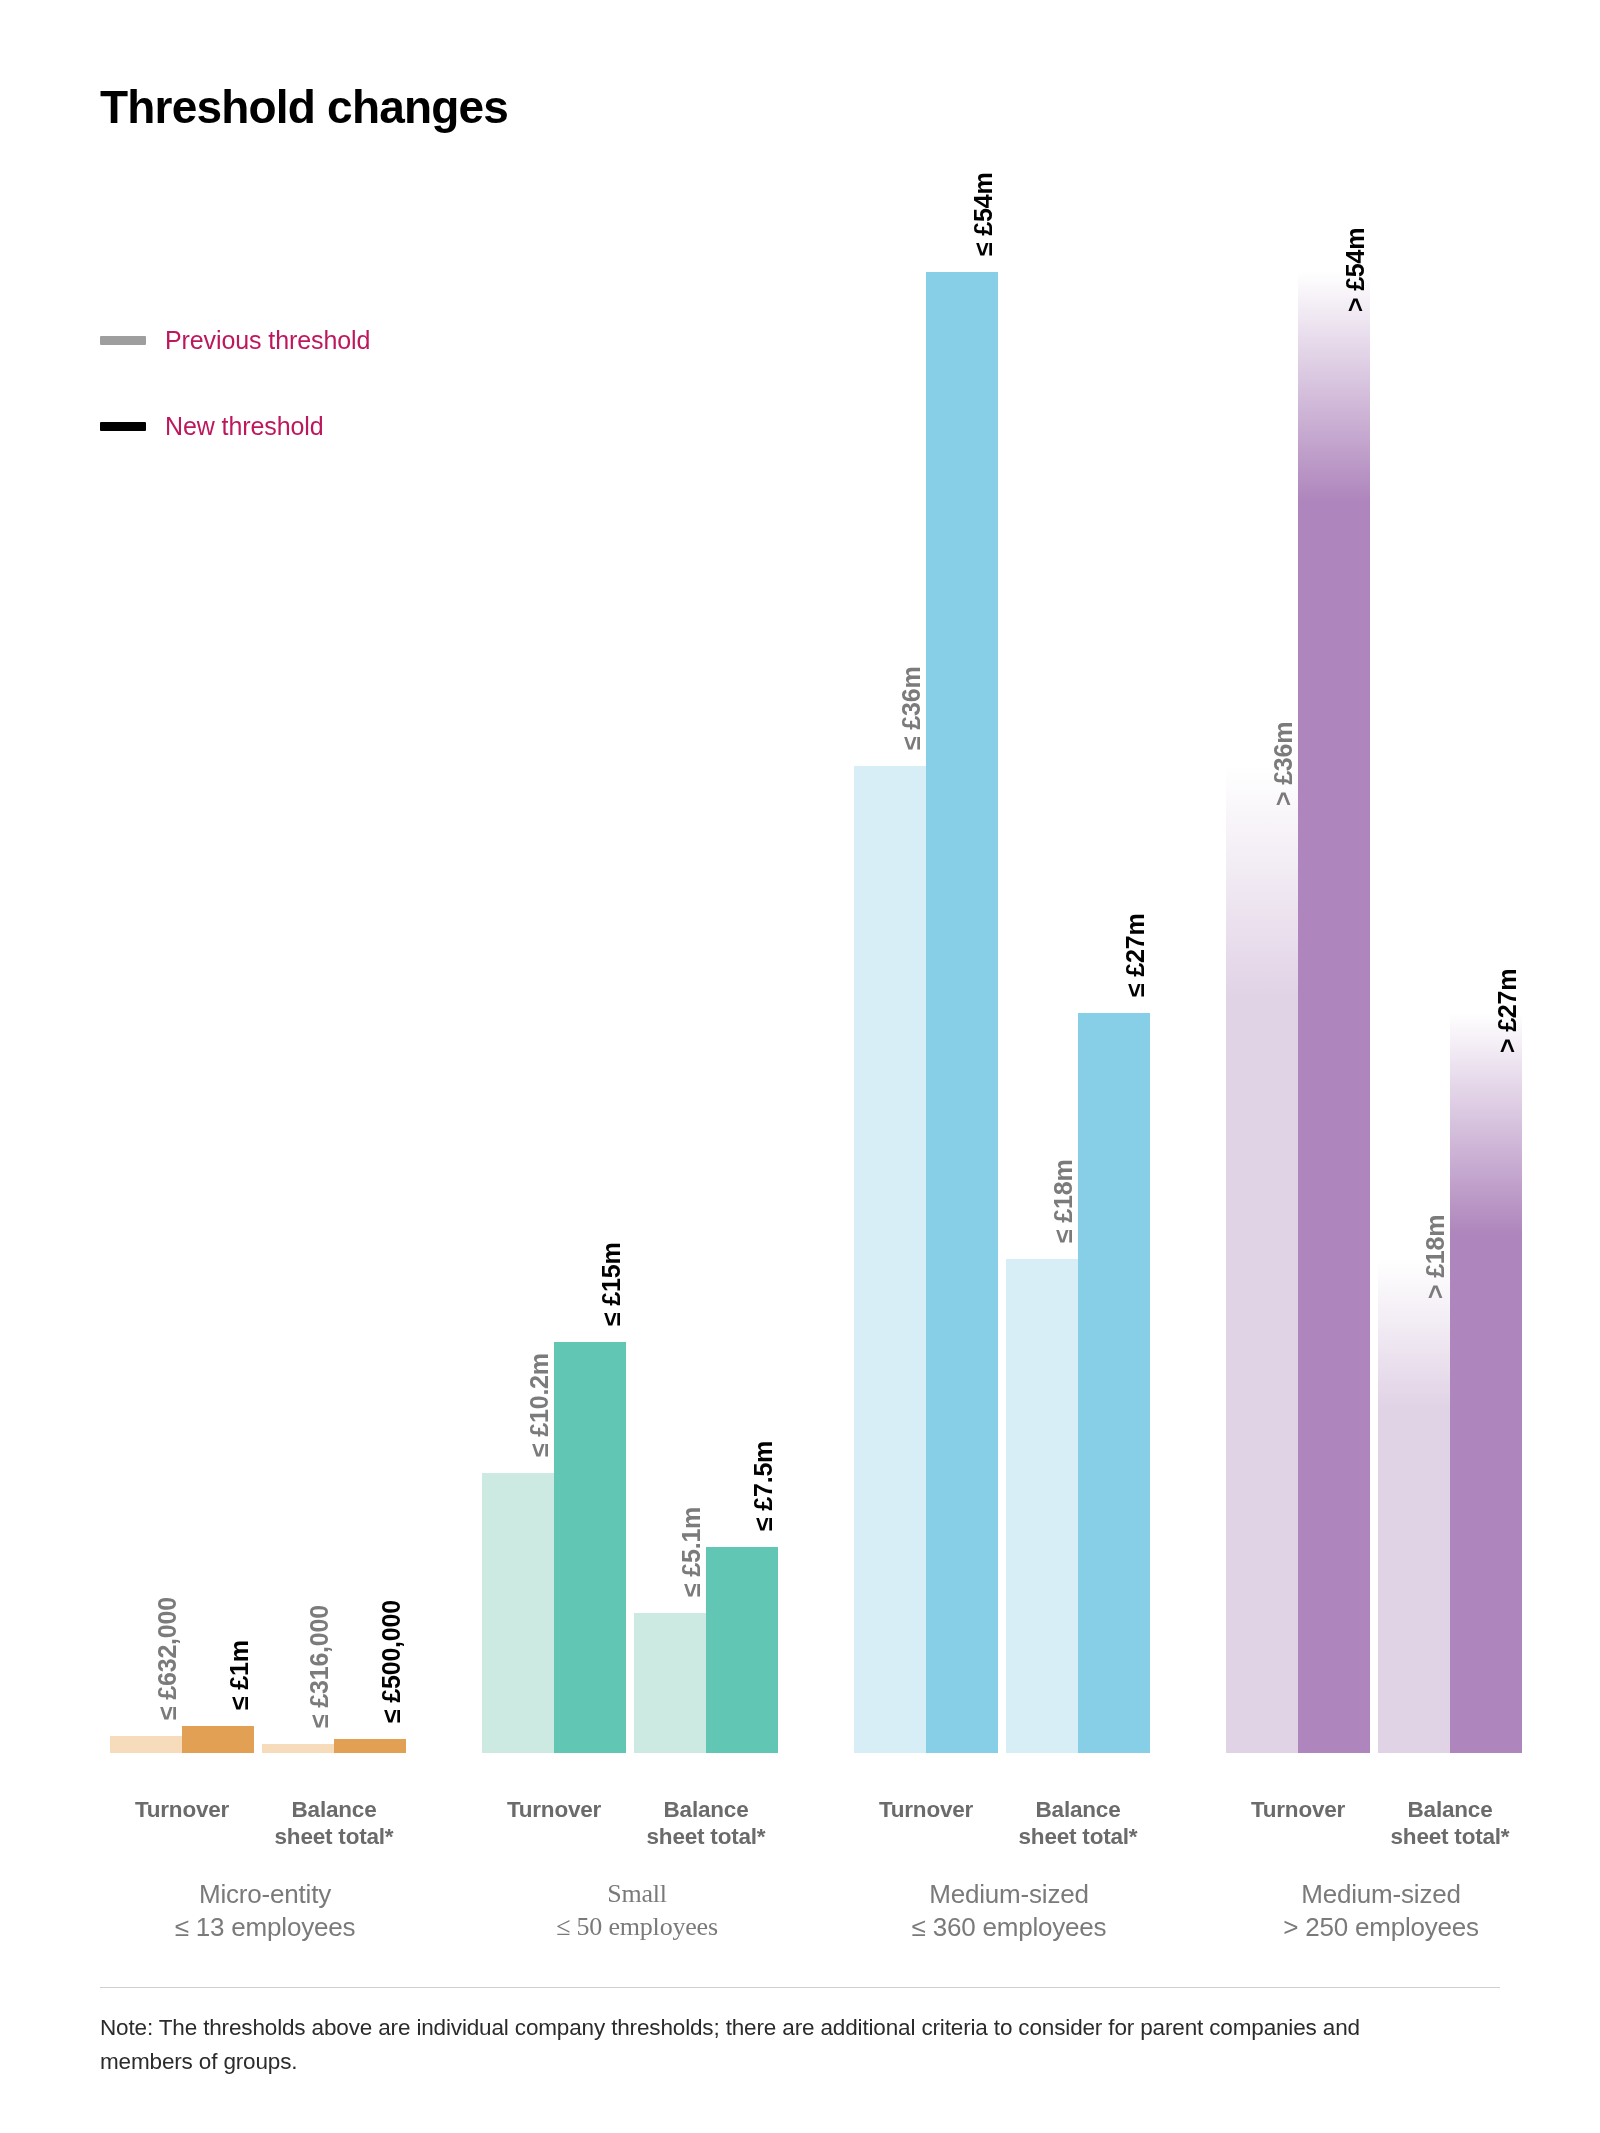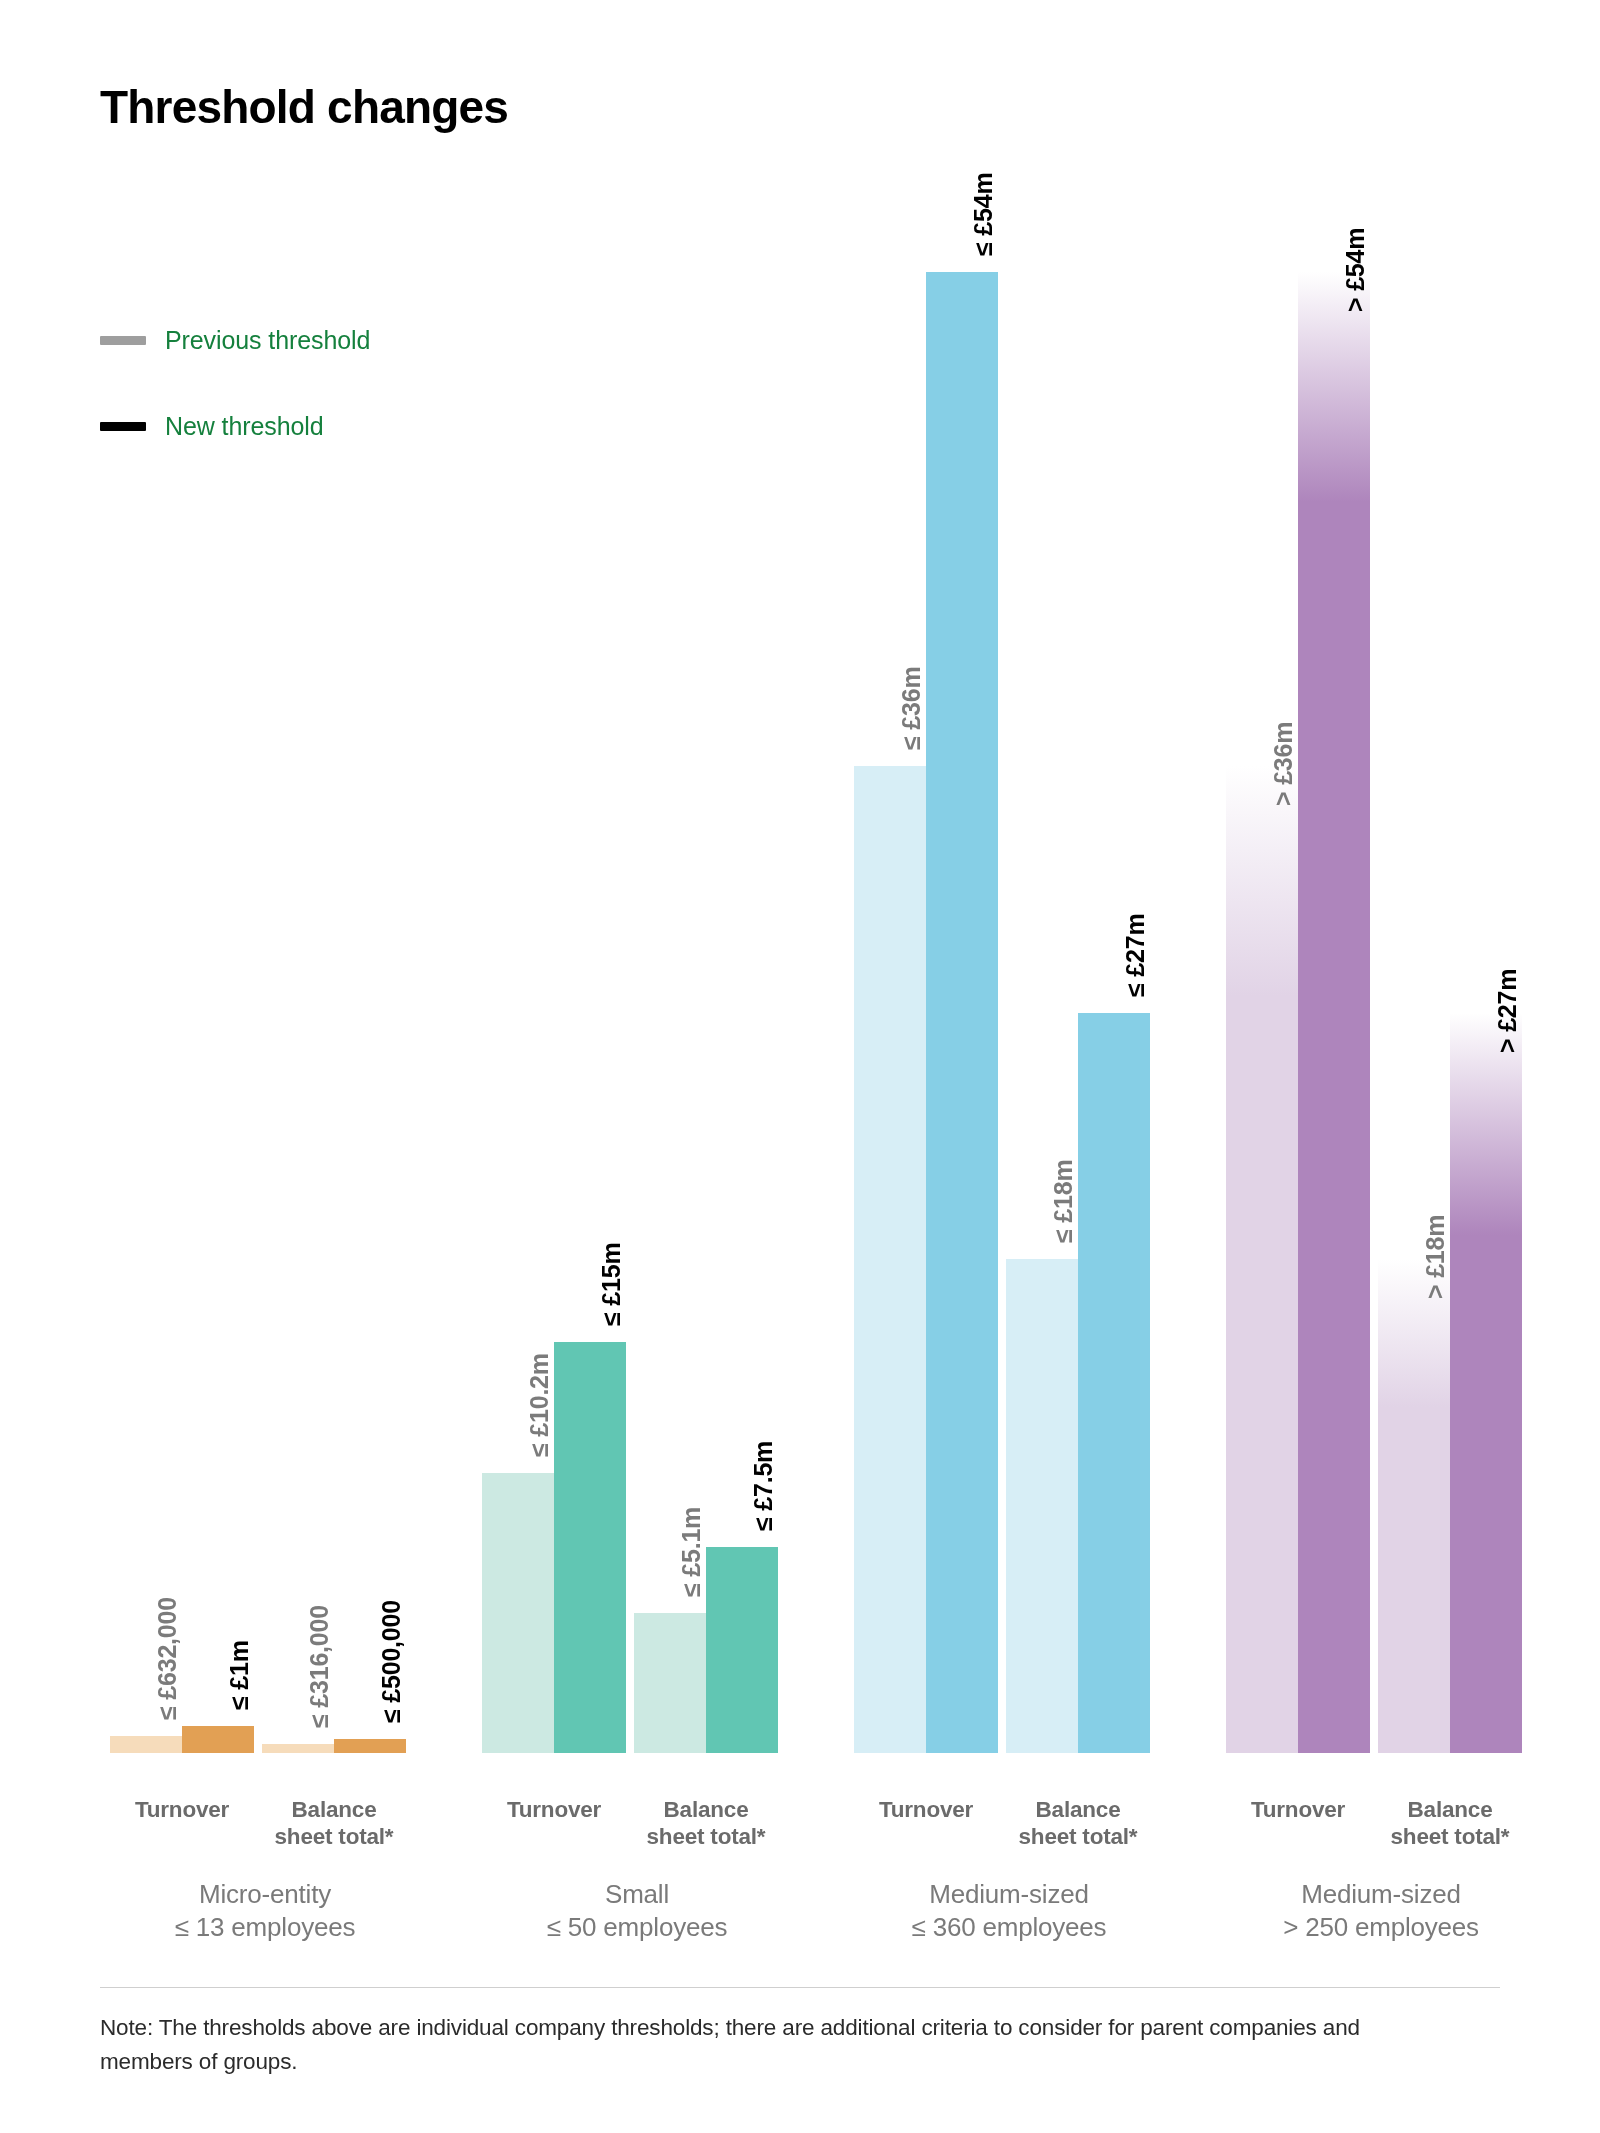--- a/index.html
+++ b/index.html
@@ -16,21 +16,21 @@
     position: absolute; left: 100px; top: 84px;
     font-size: 46px; font-weight: 800; color: #000000;
     letter-spacing: -0.8px; line-height: 1;
   }
 
   
   #legend { position: absolute; left: 100px; top: 318px; }
   .legend-row { display: flex; align-items: center; height: 44px; }
   .legend-row + .legend-row { margin-top: 42px; text-align: center; }
   .legend-swatch { width: 46px; height: 9px; border-radius: 1px; flex: 0 0 auto; }
-  .legend-label { margin-left: 19px; font-size: 25px; color: #15803d; letter-spacing: -0.1px; }
+  .legend-label { margin-left: 19px; font-size: 25px; color: #be185d; letter-spacing: -0.1px; }
 
   
   #plot { position: absolute; left: 0; top: 0; width: 1600px; height: 1753px; }
 
   .bar {
     position: absolute; bottom: 0;
     border-radius: 0;
   }
   .bar.open {  }
 
@@ -149,21 +149,21 @@
       <div>Micro-entity</div>
       <div>≤ 13 employees</div>
     </div>
     <div class="cat-label" style="left: 474px; width: 160px; top: 1796px;">
       <div>Turnover</div>
     </div>
     <div class="cat-label" style="left: 626px; width: 160px; top: 1796px;">
       <div>Balance</div>
       <div>sheet total*</div>
     </div>
-    <div class="group-label" style="left: 472px; width: 330px; top: 1878px;">
+    <div class="group-label" style="left: 472px; width: 330px; top: 1878px; font-family: Liberation Serif, serif;">
       <div>Small</div>
       <div>≤ 50 employees</div>
     </div>
     <div class="cat-label" style="left: 846px; width: 160px; top: 1796px;">
       <div>Turnover</div>
     </div>
     <div class="cat-label" style="left: 998px; width: 160px; top: 1796px;">
       <div>Balance</div>
       <div>sheet total*</div>
     </div>

